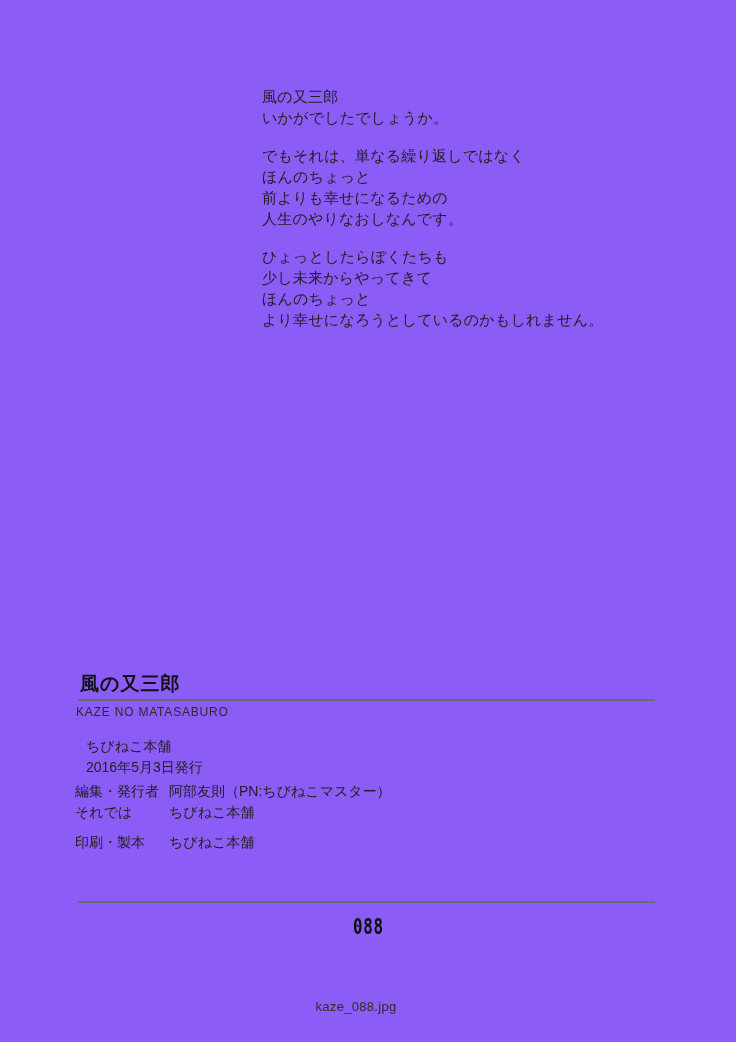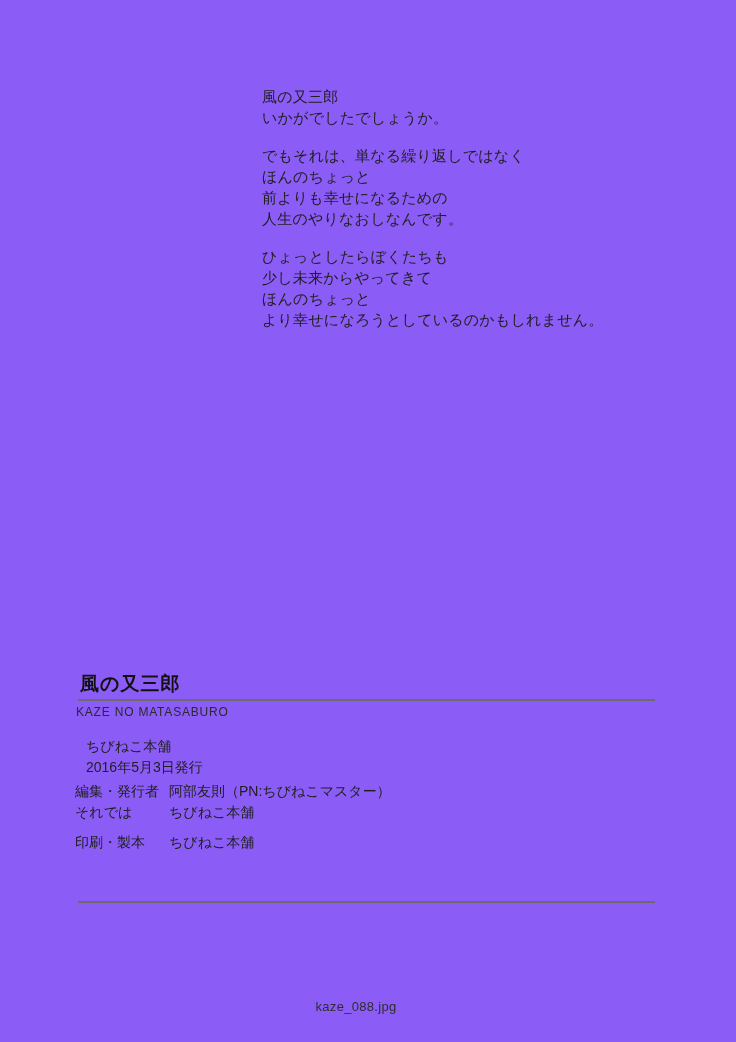--- a/index.html
+++ b/index.html
@@ -152,18 +152,21 @@
       <div class="row-group">
         <div class="c-row">
           <span class="c-label">印刷・製本</span>
           <span class="c-value">ちびねこ本舗</span>
         </div>
       </div>
     </div>
 
   <div class="rule bottom-rule"></div>
 
+  <div class="pagenum-wrap">
+    <span class="pagenum">088</span>
+  </div>
 
   <div class="filename-wrap">
     <span class="filename">kaze_088.jpg</span>
   </div>
 
 </div>
 
 </body></html>

